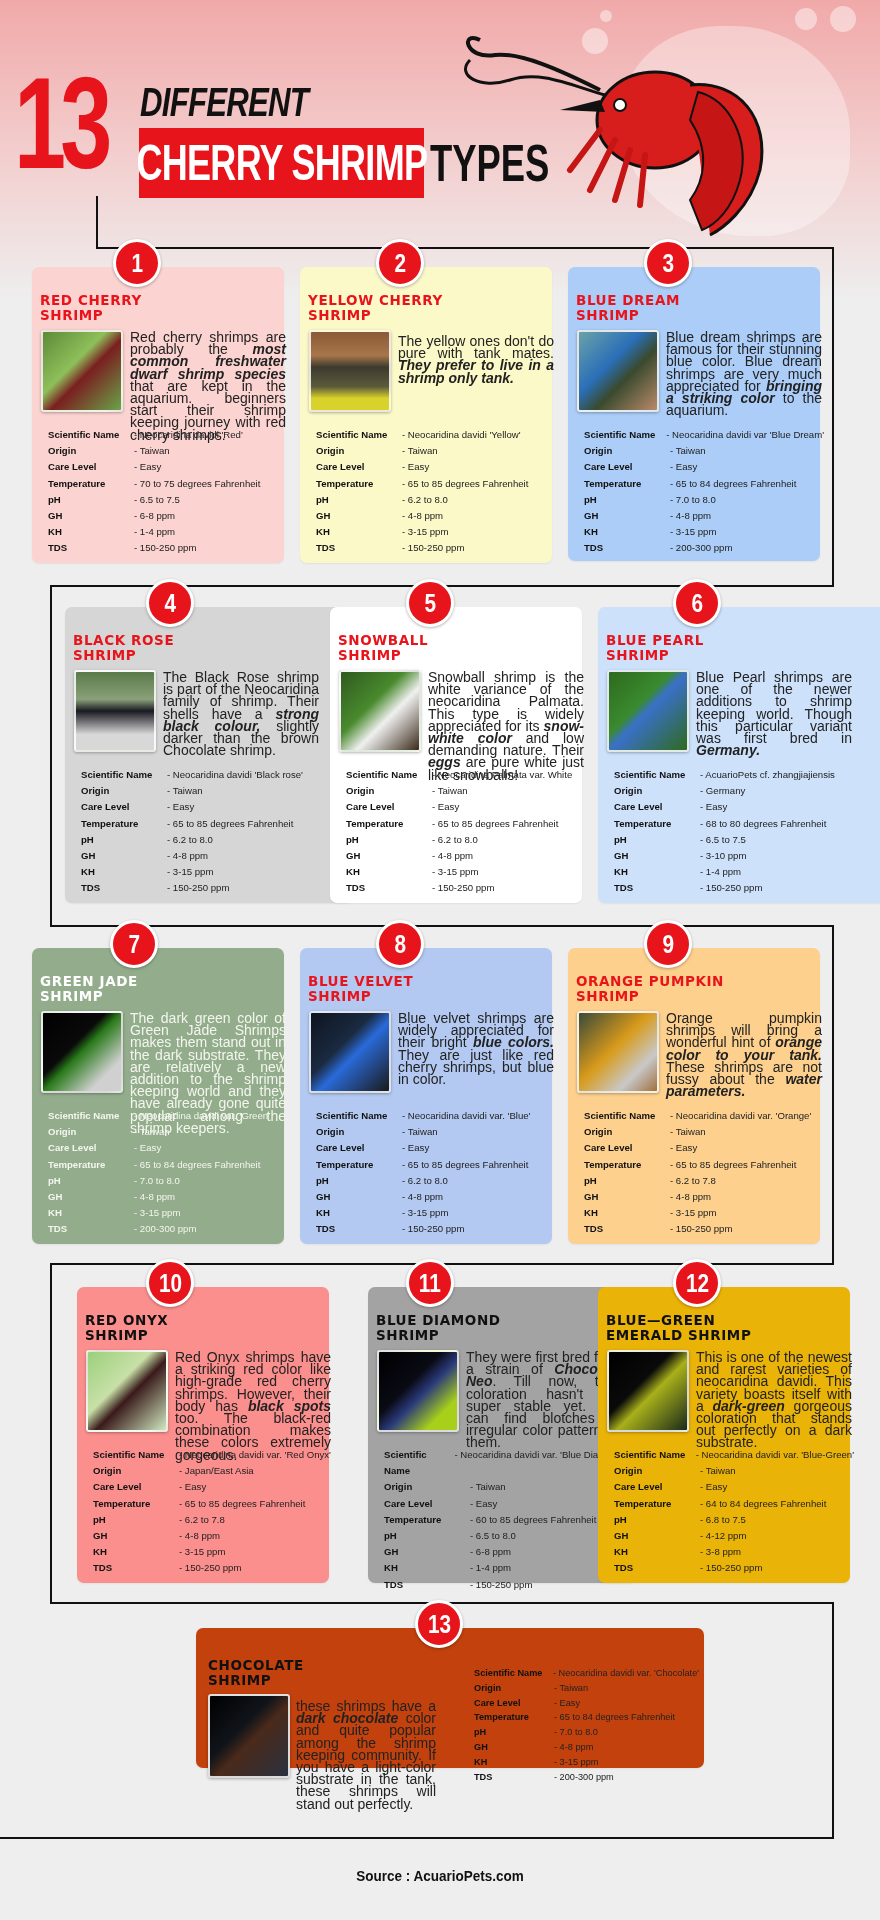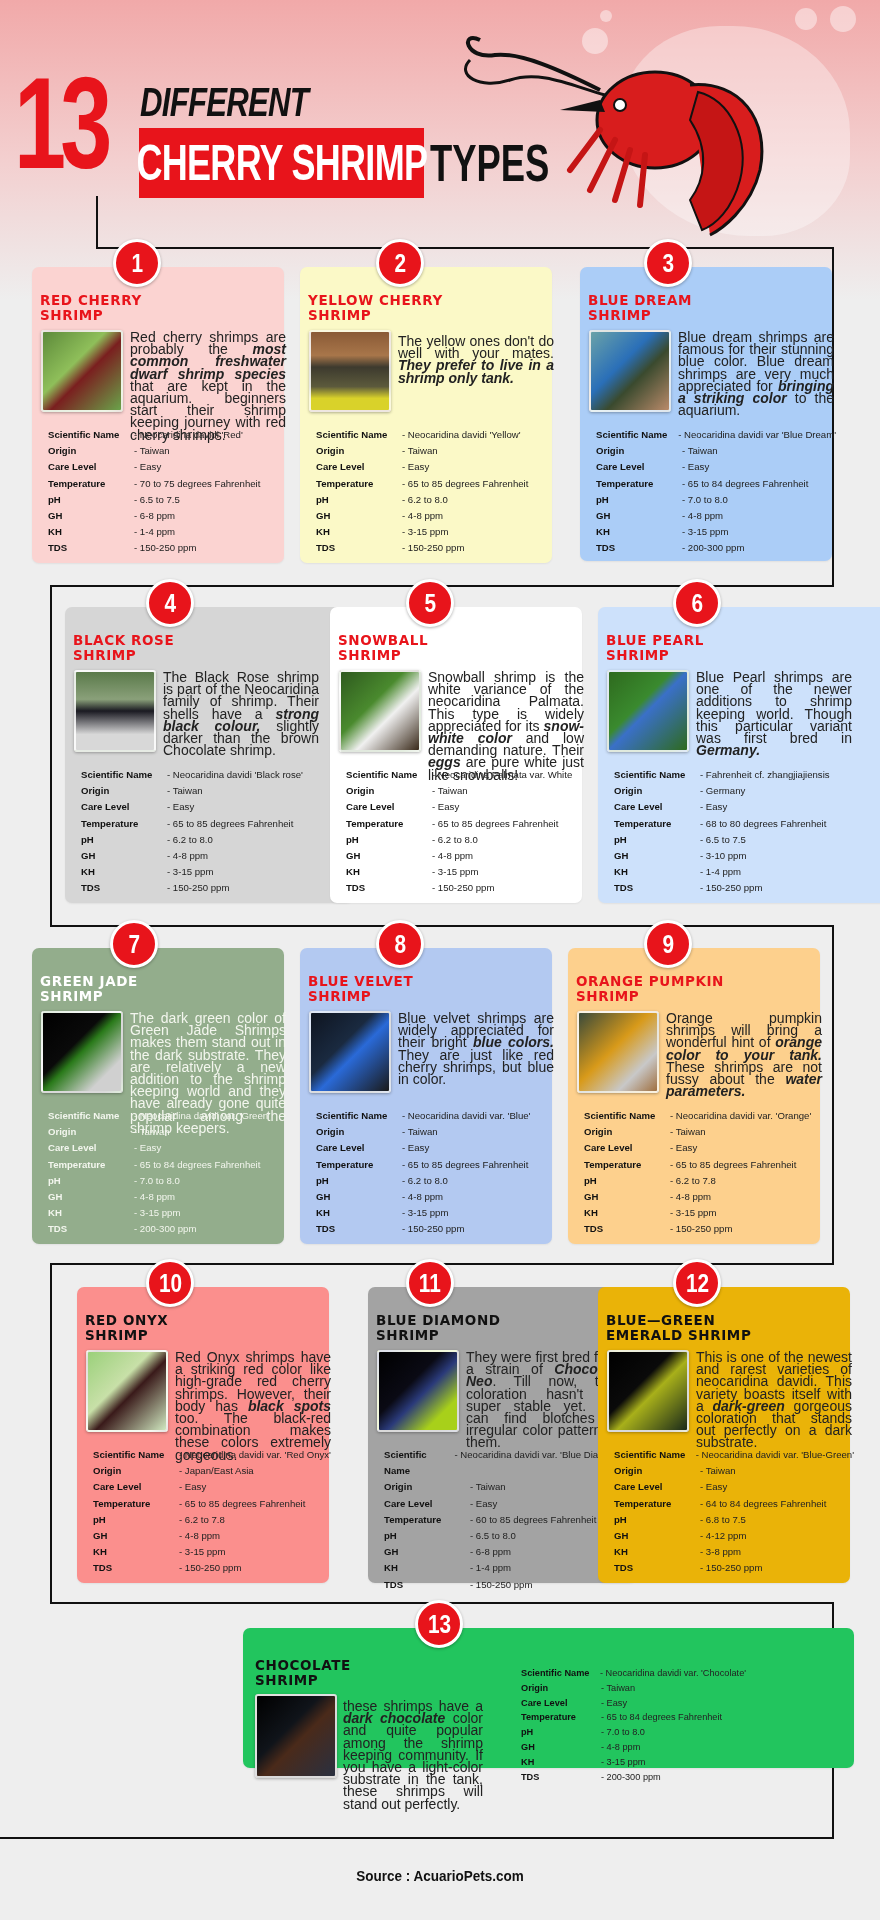--- a/index.html
+++ b/index.html
@@ -171,21 +171,21 @@
   </div>
 <div class="badge" style="left: 113px; top: 239px;">
       <span>1</span>
     </div>
   <div class="card" style="background: rgb(251, 249, 199); left: 300px; top: 267px; width: 252px; height: 296px;">
     <div class="card-title">
       <div>YELLOW CHERRY</div>
       <div>SHRIMP</div>
     </div>
     <div class="thumb" style="background: linear-gradient(rgb(138, 90, 54) 0px, rgb(168, 118, 74) 30%, rgb(61, 58, 46) 45%, rgb(92, 90, 60) 70%, rgb(217, 210, 42) 85%);"></div>
-    <div class="desc" style="top: 68px;"><span>The yellow ones don't do well with your mates. </span><b>They prefer to live in a shrimp only tank.</b></div>
+    <div class="desc" style="top: 68px;"><span>The yellow ones don't do pure with tank mates. </span><b>They prefer to live in a shrimp only tank.</b></div>
     <div class="specs">
         <div class="spec-row">
           <div class="spec-label">Scientific Name</div>
           <div class="spec-value">- Neocaridina davidi 'Yellow'</div>
         </div>
         <div class="spec-row">
           <div class="spec-label">Origin</div>
           <div class="spec-value">- Taiwan</div>
         </div>
         <div class="spec-row">
@@ -210,21 +210,21 @@
         </div>
         <div class="spec-row">
           <div class="spec-label">TDS</div>
           <div class="spec-value">- 150-250 ppm</div>
         </div>
       </div>
   </div>
 <div class="badge" style="left: 376px; top: 239px;">
       <span>2</span>
     </div>
-  <div class="card" style="background: rgb(171, 205, 247); left: 580px; top: 267px; width: 252px; height: 294px;">
+  <div class="card" style="background: rgb(171, 205, 247); left: 568px; top: 267px; width: 252px; height: 294px;">
     <div class="card-title">
       <div>BLUE DREAM</div>
       <div>SHRIMP</div>
     </div>
     <div class="thumb" style="background: linear-gradient(135deg, rgb(106, 162, 168), rgb(42, 111, 184) 40%, rgb(58, 74, 46) 60%, rgb(185, 138, 106));"></div>
     <div class="desc"><span>Blue dream shrimps are famous for their stunning blue color. Blue dream shrimps are very much appreciated for </span><b>bringing a striking color</b><span> to the aquarium.</span></div>
     <div class="specs">
         <div class="spec-row">
           <div class="spec-label">Scientific Name</div>
           <div class="spec-value">- Neocaridina davidi var 'Blue Dream'</div>
@@ -355,21 +355,21 @@
   <div class="card" style="background: rgb(205, 225, 251); left: 598px; top: 607px; width: 304px; height: 296px;">
     <div class="card-title">
       <div>BLUE PEARL</div>
       <div>SHRIMP</div>
     </div>
     <div class="thumb" style="background: linear-gradient(135deg, rgb(46, 106, 30), rgb(58, 138, 46) 40%, rgb(58, 112, 200) 50%, rgb(46, 106, 30));"></div>
     <div class="desc"><span>Blue Pearl shrimps are one of the newer additions to shrimp keeping world. Though this particular variant was first bred in </span><b>Germany.</b></div>
     <div class="specs">
         <div class="spec-row">
           <div class="spec-label">Scientific Name</div>
-          <div class="spec-value">- Fahrenheit cf. zhangjiajiensis</div>
+          <div class="spec-value">- AcuarioPets cf. zhangjiajiensis</div>
         </div>
         <div class="spec-row">
           <div class="spec-label">Origin</div>
           <div class="spec-value">- Germany</div>
         </div>
         <div class="spec-row">
           <div class="spec-label">Care Level</div>
           <div class="spec-value">- Easy</div>
         </div>
         <div class="spec-row">
@@ -660,21 +660,21 @@
         </div>
         <div class="spec-row">
           <div class="spec-label">TDS</div>
           <div class="spec-value">- 150-250 ppm</div>
         </div>
       </div>
   </div>
 <div class="badge" style="left: 673px; top: 1259px;">
       <span>12</span>
     </div>
-  <div class="card" style="background: #22c55e; left: 196px; top: 1628px; width: 611px; height: 140px; margin-left: 47px;">
+  <div class="card" style="background: #c2410c; left: 196px; top: 1628px; width: 508px; height: 140px;">
     <div class="card-title dark" style="top: 30px; left: 12px;">
       <div>CHOCOLATE</div>
       <div>SHRIMP</div>
     </div>
     <div class="thumb" style="background: linear-gradient(135deg, rgb(0, 0, 0), rgb(16, 20, 26) 40%, rgb(74, 42, 26) 55%, rgb(42, 48, 64)); top: 66px; left: 12px; height: 84px;"></div>
     <div class="desc" style="left: 100px; top: 72px; width: 140px;"><span>these shrimps have a </span><b>dark chocolate</b><span> color and quite popular among the shrimp keeping community. If you have a light-color substrate in the tank, these shrimps will stand out perfectly.</span></div>
     <div class="specs" style="left: 278px; top: 38px; width: 225px; font-size: 9.2px; line-height: 14.8px;">
         <div class="spec-row">
           <div class="spec-label" style="width: 80px;">Scientific Name</div>
           <div class="spec-value">- Neocaridina davidi var. 'Chocolate'</div>

